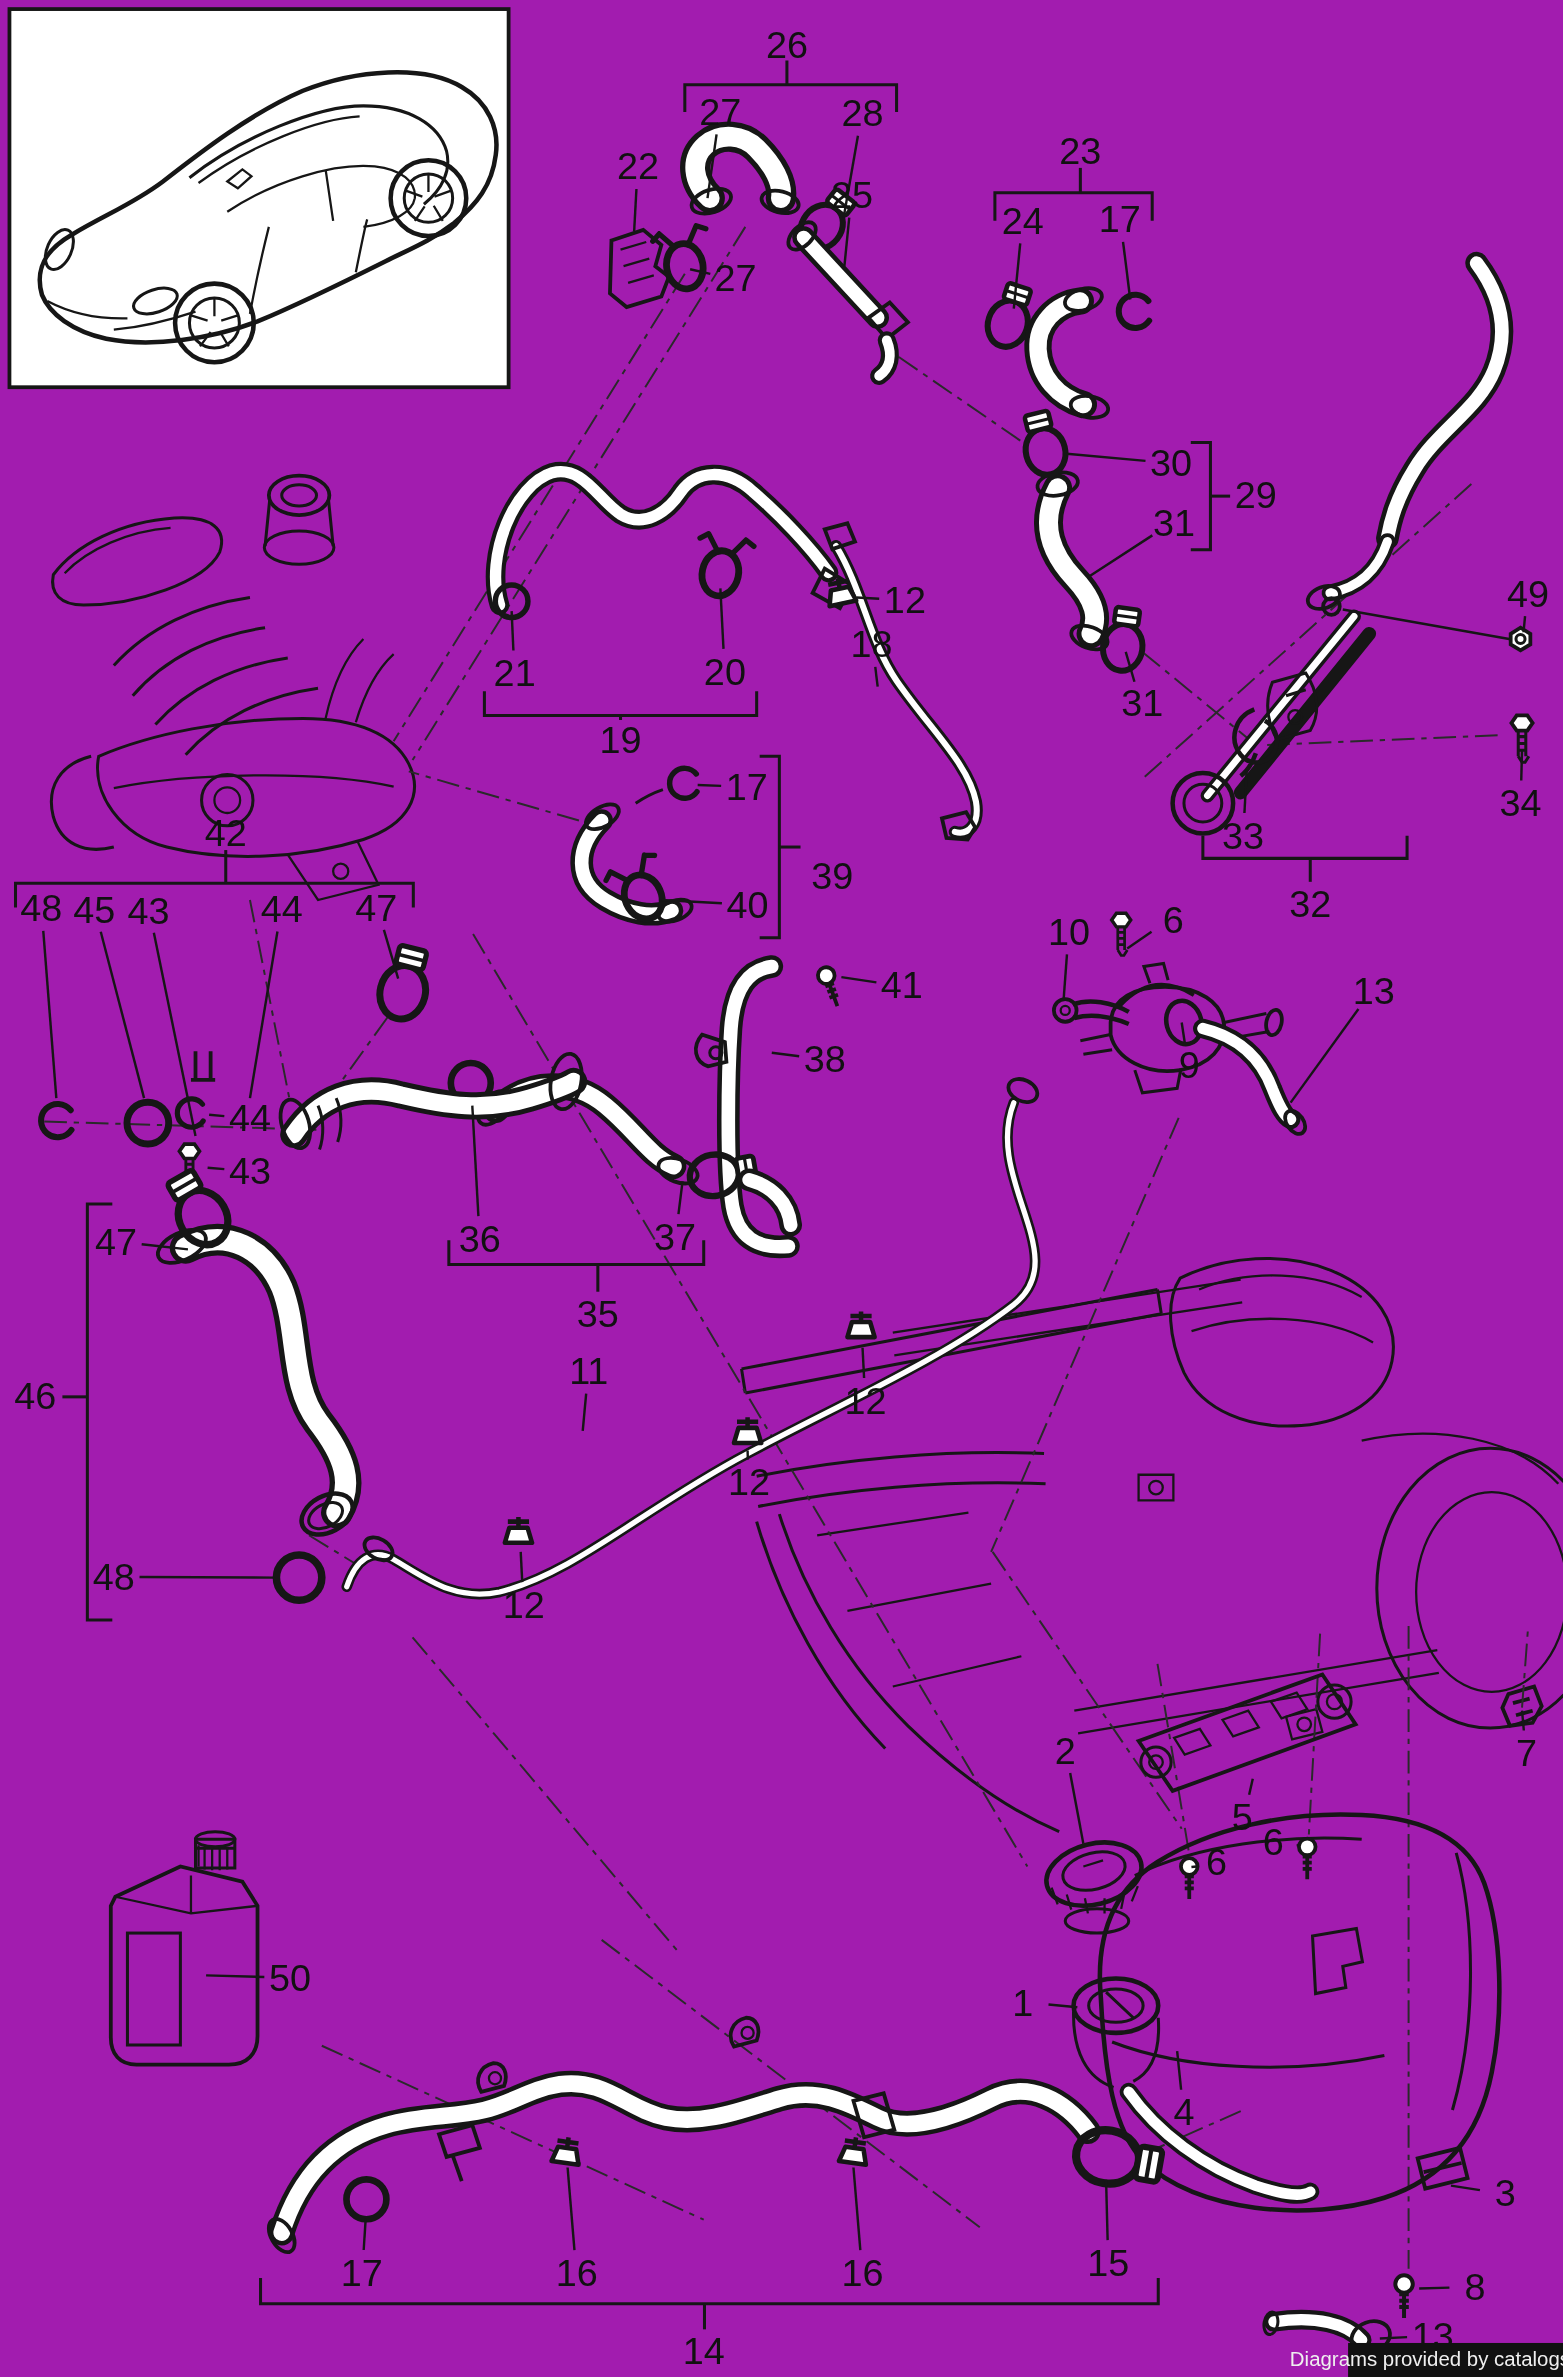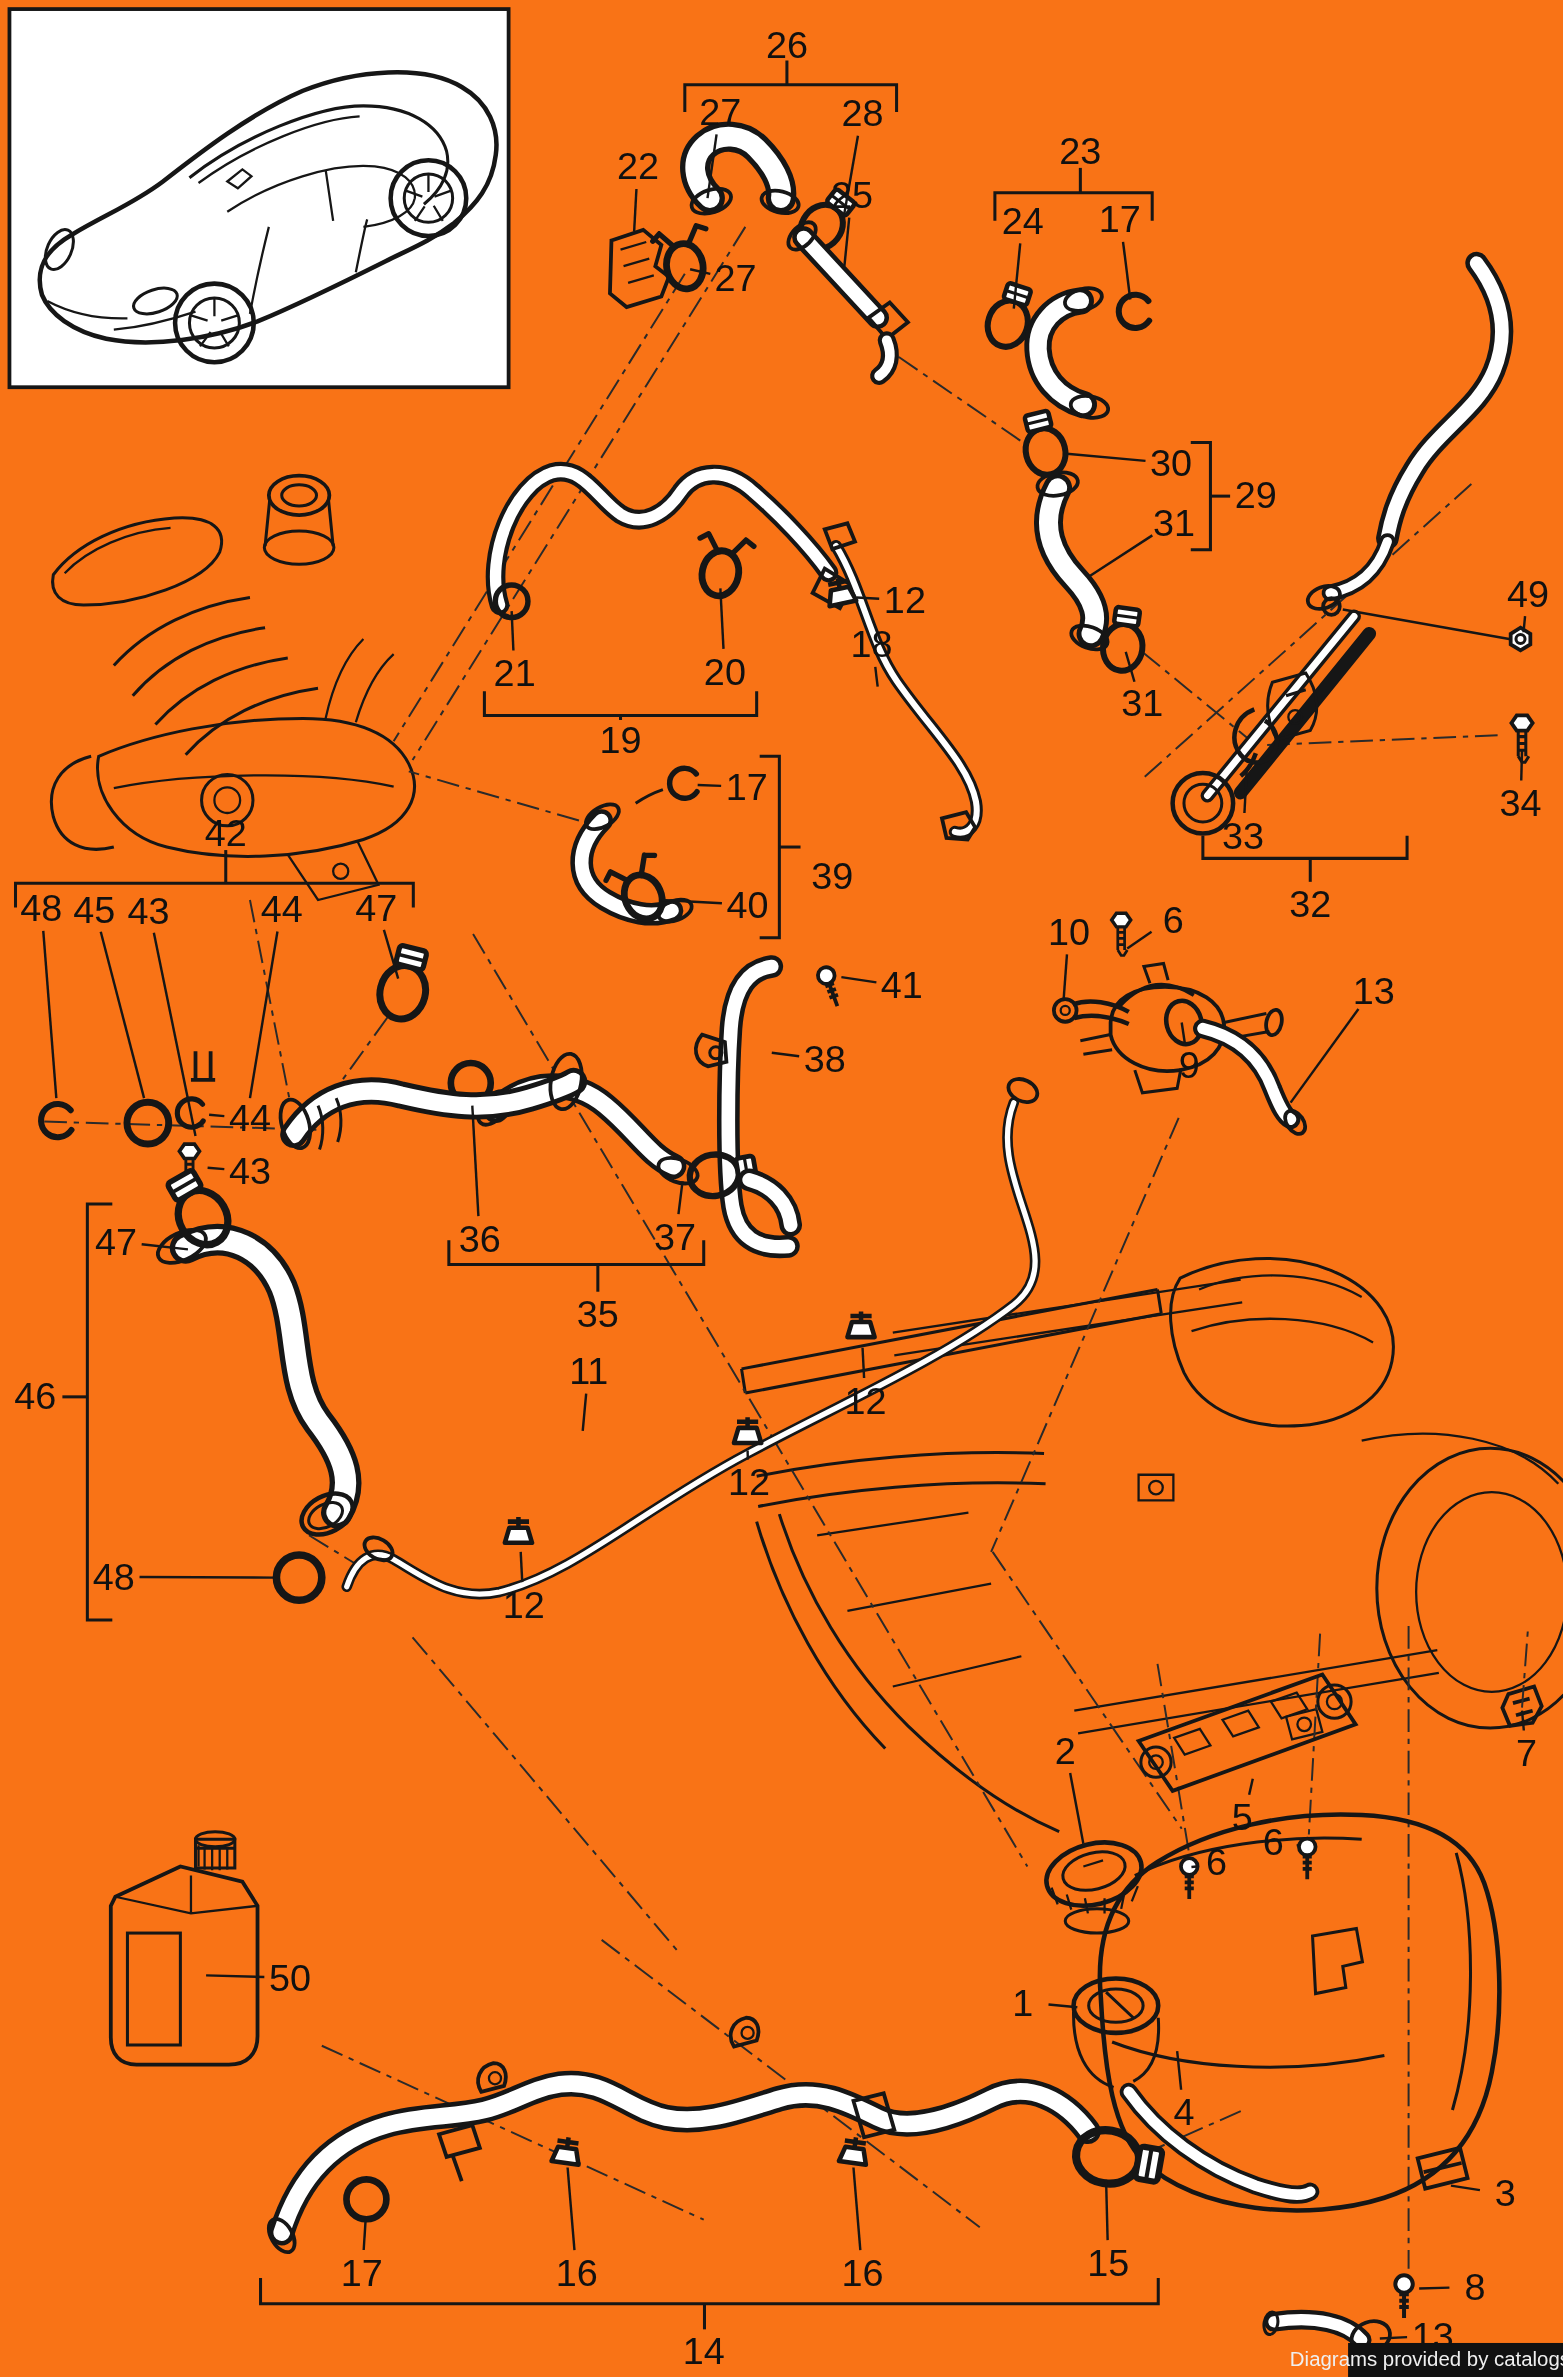--- a/index.html
+++ b/index.html
@@ -1,16 +1,16 @@
 <!DOCTYPE html>
 <html style="font-size:12px"><head>
 <meta charset="utf-8">
 <style>
   html,body{margin:0;padding:0;background:#ffffff;}
-  .page{position:relative;width:1564px;height:2377px;background:#f97316;overflow:hidden;
+  .page{position:relative;width:1564px;height:2377px;background:#a21caf;overflow:hidden;
         font-family:"Liberation Sans",sans-serif;}
   svg{display:block}
   .ln{stroke:#161616;fill:none;}
   .t-o{stroke:#161616;fill:none;stroke-linecap:round;stroke-linejoin:round;}
   .t-i{stroke:#ffffff;fill:none;stroke-linecap:round;stroke-linejoin:round;}
   .dd{stroke:#2a2a2a;fill:none;stroke-width:2.6;stroke-dasharray:30 9 7 9;}
   .callout{font-family:"Liberation Sans",sans-serif;font-size:50px;fill:#111;}
   .bk{stroke:#161616;fill:none;stroke-width:4;}
   .ldr{stroke:#161616;stroke-width:3.2;}
   .wm-text{font-family:"Liberation Sans",sans-serif;font-size:27px;fill:#efefef;}

